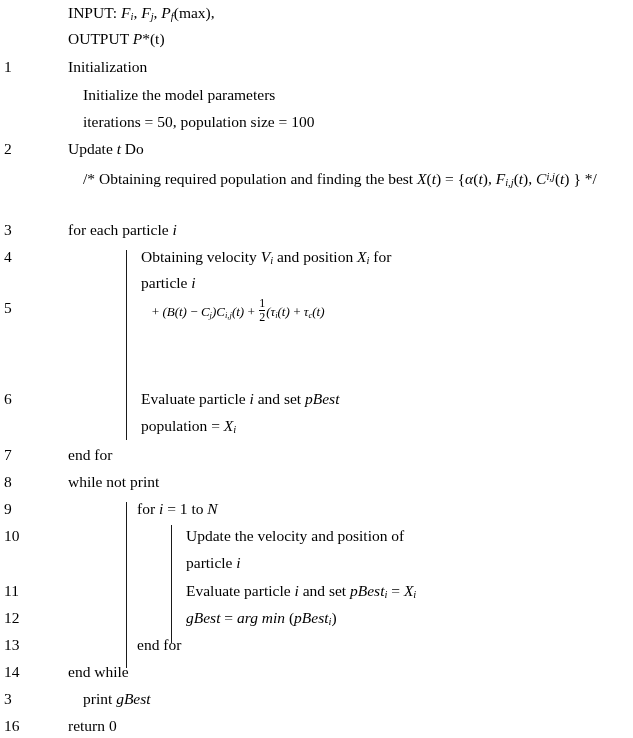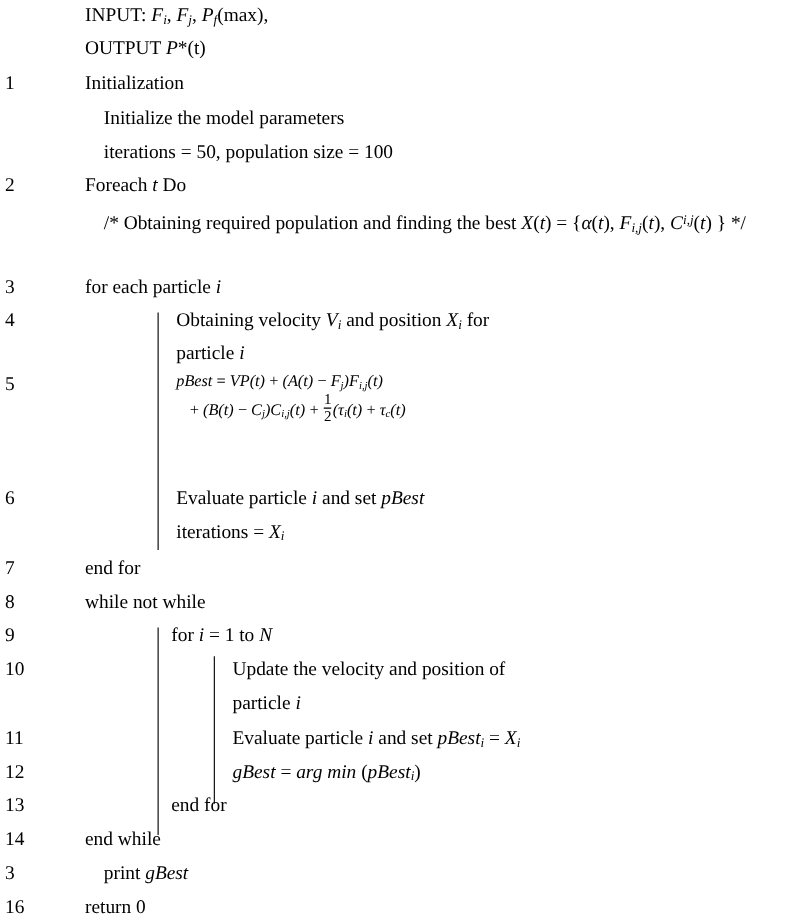--- a/index.html
+++ b/index.html
@@ -133,21 +133,21 @@
     <div class="txt c0i">Initialize the model parameters</div>
   </div>
 
   <div class="row" style="top:111px;">
     <div class="txt c0i">iterations = 50, population size = 100</div>
   </div>
 
   <div class="row" style="top:138px;">
     <div class="num">2</div>
     <div class="txt c0">
-      <b>Foreach</b>
+      <b>Update</b>
       <b><i>t</i></b>
       <b>Do</b>
     </div>
   </div>
 
   <div class="row" style="top:166px;">
     <div class="txt c0i wrap" style="width:552px; text-align:justify;">
       <span>/*</span>
       <span>Obtaining required population and finding the best</span>
       <b><i>X</i></b>(<i>t</i>) = {<i>α</i>(<i>t</i>), <i>F</i><sub>i,j</sub>(<i>t</i>), <i>C</i><sup>i,j</sup>(<i>t</i>)
@@ -179,51 +179,50 @@
     <div class="txt c1">
       <span>particle</span>
       <i>i</i>
     </div>
   </div>
 
   <div class="row" style="top:297px;">
     <div class="num">5</div>
   </div>
   <div class="formula" style="top:297px;">
-    <span class="fl">pBest = VP(t) + (A(t) − F<sub>j</sub>)F<sub>i,j</sub>(t)</span>
     <span class="fl fl2">+ (B(t) − C<sub>j</sub>)C<sub>i,j</sub>(t) + <span class="frac"><span class="n">1</span><span class="bar"></span><span class="d">2</span></span>(<span class="tau">τ</span><sub>i</sub>(t) + <span class="tau">τ</span><sub>c</sub>(t)</span>
   </div>
 
   <div class="row" style="top:388px;">
     <div class="num">6</div>
     <div class="txt c1">
       <span>Evaluate particle</span>
       <b><i>i</i></b>
       <span>and set</span>
       <i>pBest</i>
     </div>
   </div>
 
   <div class="row" style="top:415px;">
     <div class="txt c1">
-      <span>iterations =</span>
+      <span>population =</span>
       <i>X</i><sub>i</sub>
     </div>
   </div>
 
   <div class="row" style="top:444px;">
     <div class="num">7</div>
     <div class="txt c0 b">end for</div>
   </div>
 
   <div class="row" style="top:471px;">
     <div class="num">8</div>
     <div class="txt c0">
       <b>while</b>
-      <span>not while</span>
+      <span>not print</span>
     </div>
   </div>
 
   <div class="row" style="top:498px;">
     <div class="num">9</div>
     <div class="txt c1b">
       <b>for</b>
       <i>i</i>
       <span>= 1 to</span>
       <i>N</i>

